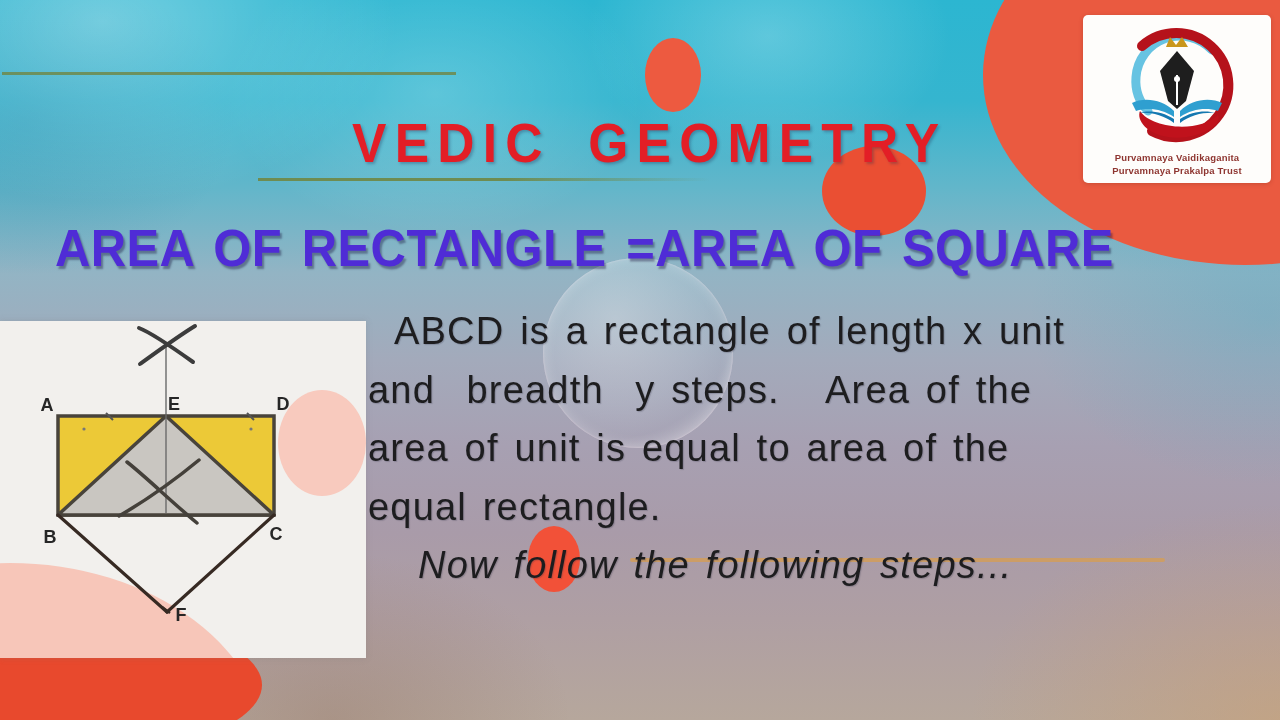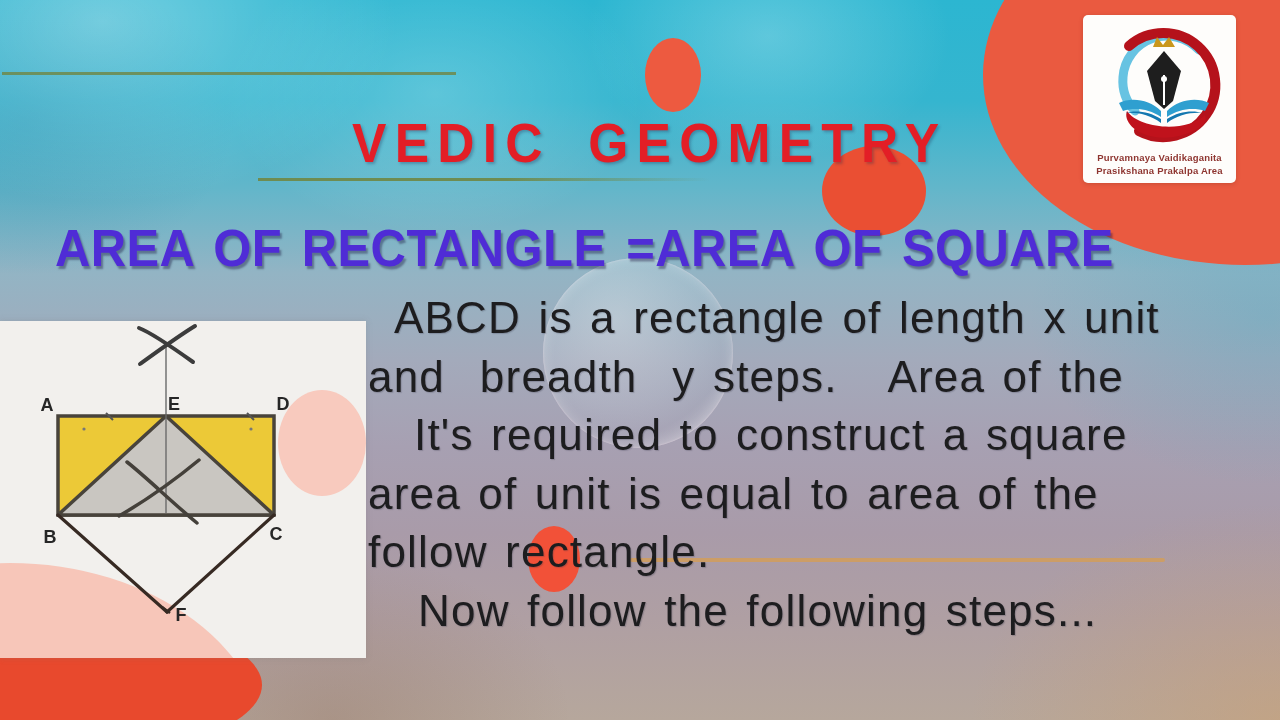--- a/index.html
+++ b/index.html
@@ -40,31 +40,31 @@
     left:543px; top:258px; width:190px; height:190px; border-radius:50%;
     background:radial-gradient(circle at 38% 32%, rgba(255,255,255,.30), rgba(225,240,248,.14) 50%, rgba(190,210,225,.06) 68%, rgba(255,255,255,.28) 90%, rgba(255,255,255,.04) 100%);
     box-shadow:inset 0 0 14px rgba(255,255,255,.30), inset 0 0 2px rgba(255,230,240,.5);
   }
   #diagram-panel{left:0; top:321px; width:366px; height:337px; background:#f2f0ed; overflow:hidden;
     box-shadow:0 0 6px rgba(120,120,120,.25);}
   #pink-blob-large{left:-250px; top:242px; width:520px; height:390px; background:#f7c6b9;}
   #pink-blob-small{left:278px; top:69px; width:88px; height:106px; background:#f8cabe;}
   #diagram-svg{position:absolute; left:0; top:0;}
   #body-text{
-    left:368px; top:289px; width:900px; font-size:44px; color:#1d1d1f;
+    left:368px; top:302px; width:900px; font-size:38px; color:#1d1d1f;
     letter-spacing:1.2px; word-spacing:4px; line-height:58.5px;
     text-shadow:1px 1px 1px rgba(50,50,70,.25);
   }
   #body-text .line{white-space:pre;}
   #body-text .indent1{padding-left:26px;}
   #body-text .indent2{padding-left:46px;}
-  #body-text .indent3{padding-left:50px;}
+  #body-text .indent3{padding-left:50px;font-style:italic;}
   #underline-tan{left:630px; top:558px; width:535px; height:4px; background:#cf9d5f; border-radius:2px; opacity:.9;}
   #logo-card{
-    left:1083px; top:15px; width:153px; height:168px; background:#fefdfb; border-radius:5px;
+    left:1083px; top:15px; width:188px; height:168px; background:#fefdfb; border-radius:5px;
     box-shadow:0 1px 4px rgba(100,40,20,.25); text-align:center;
   }
   #logo-text{position:absolute; left:0; right:0; top:137px; font-size:9.5px; font-weight:bold;
     color:#8e3530; line-height:12.5px; letter-spacing:.2px;}
   .diagram-label{font-family:"Liberation Sans",sans-serif; font-size:18px; font-weight:bold; fill:#262626;}
 </style>
 </head>
 <body>
 
 <div id="stage">
@@ -115,23 +115,22 @@
       <text class="diagram-label" x="276" y="219" text-anchor="middle">C</text>
       <text class="diagram-label" x="181" y="300" text-anchor="middle">F</text>
     </svg>
   </div>
 
   <div class="abs" id="underline-tan"></div>
 
   <div class="abs" id="body-text">
     <div class="line indent1">ABCD is a rectangle of length x unit</div>
     <div class="line">and  breadth  y steps.   Area of the</div>
-    <div class="line indent2">It's required to construct a square</div>
     <div class="line">area of unit is equal to area of the</div>
-    <div class="line">follow rectangle.</div>
+    <div class="line">equal rectangle.</div>
     <div class="line indent3">Now follow the following steps...</div>
   </div>
 
   <div class="abs" id="logo-card">
     <svg width="162" height="135" viewBox="0 0 162 135">
 
       <path d="M116,35 A44,44 0 0,0 40,62 A44,44 0 0,0 52,96" fill="none" stroke="#67c3e2" stroke-width="9" stroke-linecap="round"></path>
 
       <path d="M56,116 A52,52 0 1,0 46,31" fill="none" stroke="#b5121b" stroke-width="10" stroke-linecap="round"></path>
 
@@ -143,17 +142,17 @@
       <line x1="81" y1="60" x2="81" y2="90" stroke="#ffffff" stroke-width="2"></line>
       <circle cx="81" cy="64" r="3" fill="#ffffff"></circle>
 
       <path d="M78,96 C66,84 48,82 36,88 L40,96 C52,92 66,94 78,102 Z" fill="#2f9fd0"></path>
       <path d="M84,96 C96,84 114,82 126,88 L122,96 C110,92 96,94 84,102 Z" fill="#2f9fd0"></path>
       <path d="M78,104 C66,96 52,95 42,98 C54,97 68,100 78,108 Z" fill="#1578b0"></path>
       <path d="M84,104 C96,96 110,95 120,98 C108,97 94,100 84,108 Z" fill="#1578b0"></path>
     </svg>
     <div id="logo-text">
       <div>Purvamnaya Vaidikaganita</div>
-      <div>Prasikshana Prakalpa Area</div>
+      <div>Purvamnaya Prakalpa Trust</div>
     </div>
   </div>
 
 </div>
 
 </body></html>

